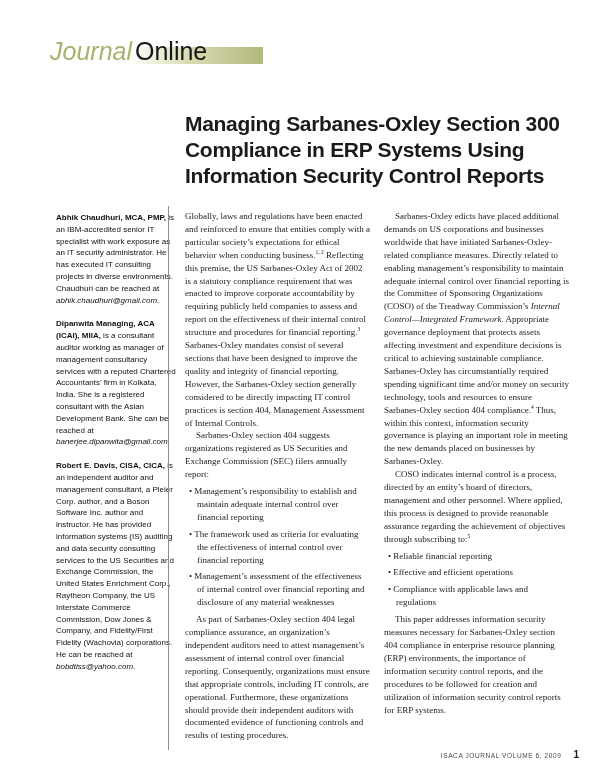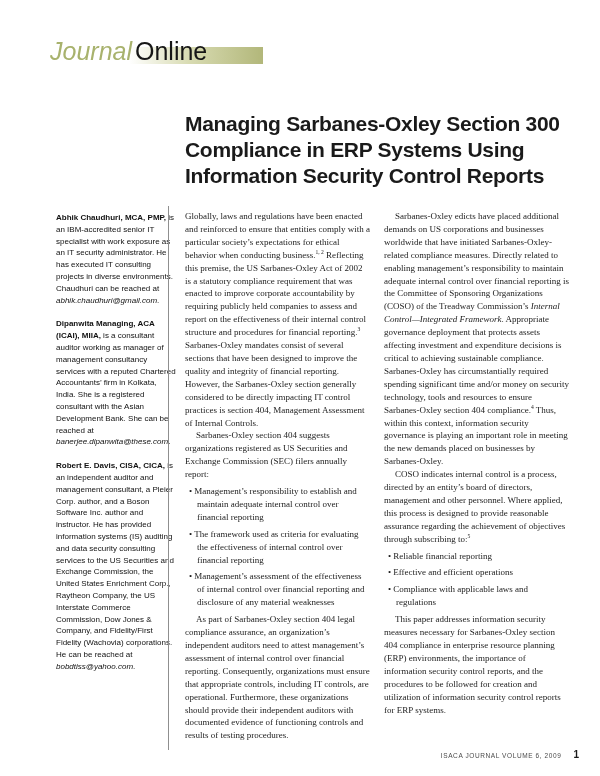--- a/index.html
+++ b/index.html
@@ -66,21 +66,21 @@
   </div>
 
   <div class="title">
     <div>Managing Sarbanes-Oxley Section 300</div>
     <div>Compliance in ERP Systems Using</div>
     <div>Information Security Control Reports</div>
   </div>
 
   <div class="sidebar">
       <div class="para"><span class="bd">Abhik Chaudhuri, MCA, PMP,</span><span> is an IBM-accredited senior IT specialist with work exposure as an IT security administrator. He has executed IT consulting projects in diverse environments. Chaudhuri can be reached at </span><span class="it">abhik.chaudhuri@gmail.com</span><span>.</span></div>
-      <div class="para"><span class="bd">Dipanwita Managing, ACA (ICAI), MIIA,</span><span> is a consultant auditor working as manager of management consultancy services with a reputed Chartered Accountants’ firm in Kolkata, India. She is a registered consultant with the Asian Development Bank. She can be reached at </span><span class="it">banerjee.dipanwita@these.com</span><span>.</span></div>
+      <div class="para"><span class="bd">Dipanwita Managing, ACA (ICAI), MIIA,</span><span> is a consultant auditor working as manager of management consultancy services with a reputed Chartered Accountants’ firm in Kolkata, India. She is a registered consultant with the Asian Development Bank. She can be reached at </span><span class="it">banerjee.dipanwita@gmail.com</span><span>.</span></div>
       <div class="para"><span class="bd">Robert E. Davis, CISA, CICA,</span><span> is an independent auditor and management consultant, a Pleier Corp. author, and a Boson Software Inc. author and instructor. He has provided information systems (IS) auditing and data security consulting services to the US Securities and Exchange Commission, the United States Enrichment Corp., Raytheon Company, the US Interstate Commerce Commission, Dow Jones &amp; Company, and Fidelity/First Fidelity (Wachovia) corporations. He can be reached at </span><span class="it">bobdtiss@yahoo.com</span><span>.</span></div>
     </div>
 
   <div class="vrule"></div>
 
   <div class="col col-1">
       <div class="para"><span>Globally, laws and regulations have been enacted and reinforced to ensure that entities comply with a particular society’s expectations for ethical behavior when conducting business.</span><sup>1, 2</sup><span> Reflecting this premise, the US Sarbanes-Oxley Act of 2002 is a statutory compliance requirement that was enacted to improve corporate accountability by requiring publicly held companies to assess and report on the effectiveness of their internal control structure and procedures for financial reporting.</span><sup>3</sup><span> Sarbanes-Oxley mandates consist of several sections that have been designed to improve the quality and integrity of financial reporting. However, the Sarbanes-Oxley section generally considered to be directly impacting IT control practices is section 404, Management Assessment of Internal Controls.</span></div>
       <div class="para indent"><span>Sarbanes-Oxley section 404 suggests organizations registered as US Securities and Exchange Commission (SEC) filers annually report:</span></div>
       <div class="bullet"><span class="dot">•</span><span>Management’s responsibility to establish and maintain adequate internal control over financial reporting</span></div>
       <div class="bullet"><span class="dot">•</span><span>The framework used as criteria for evaluating the effectiveness of internal control over financial reporting</span></div>

